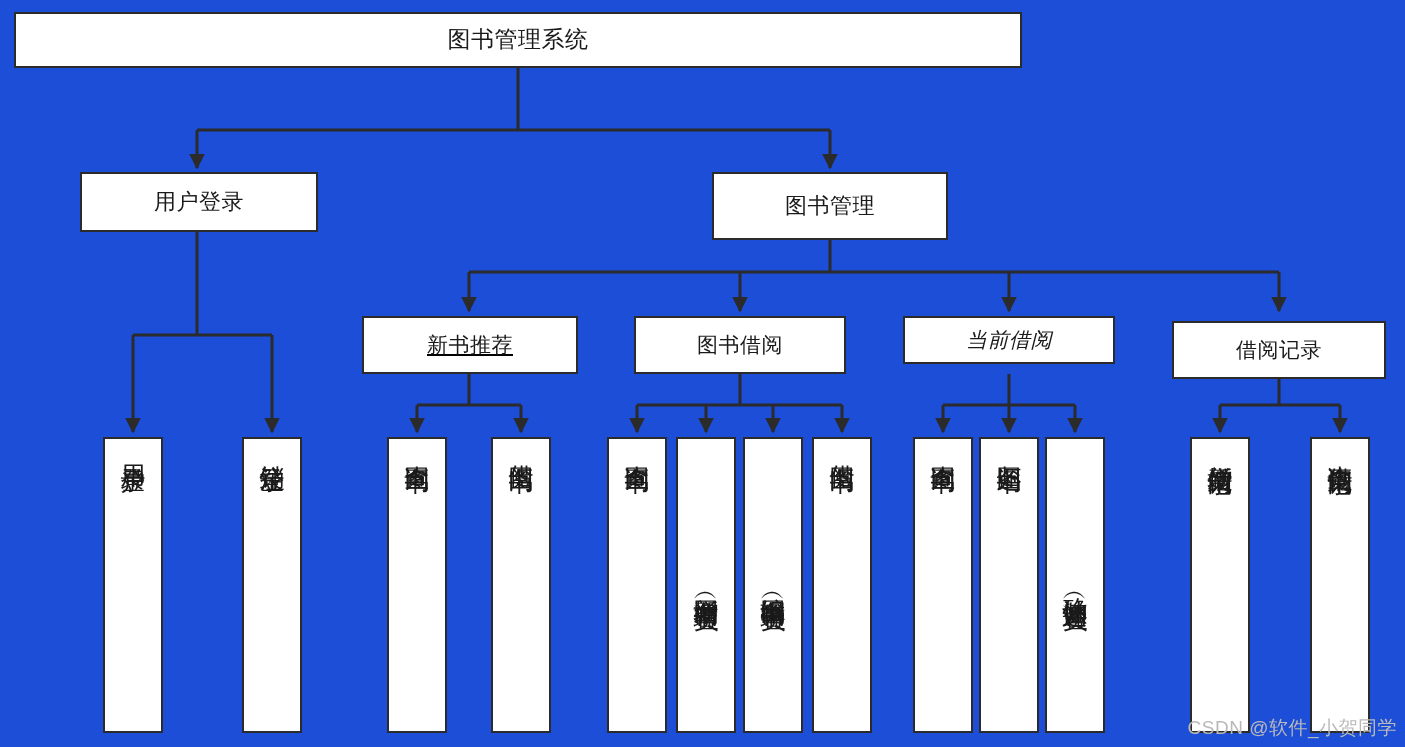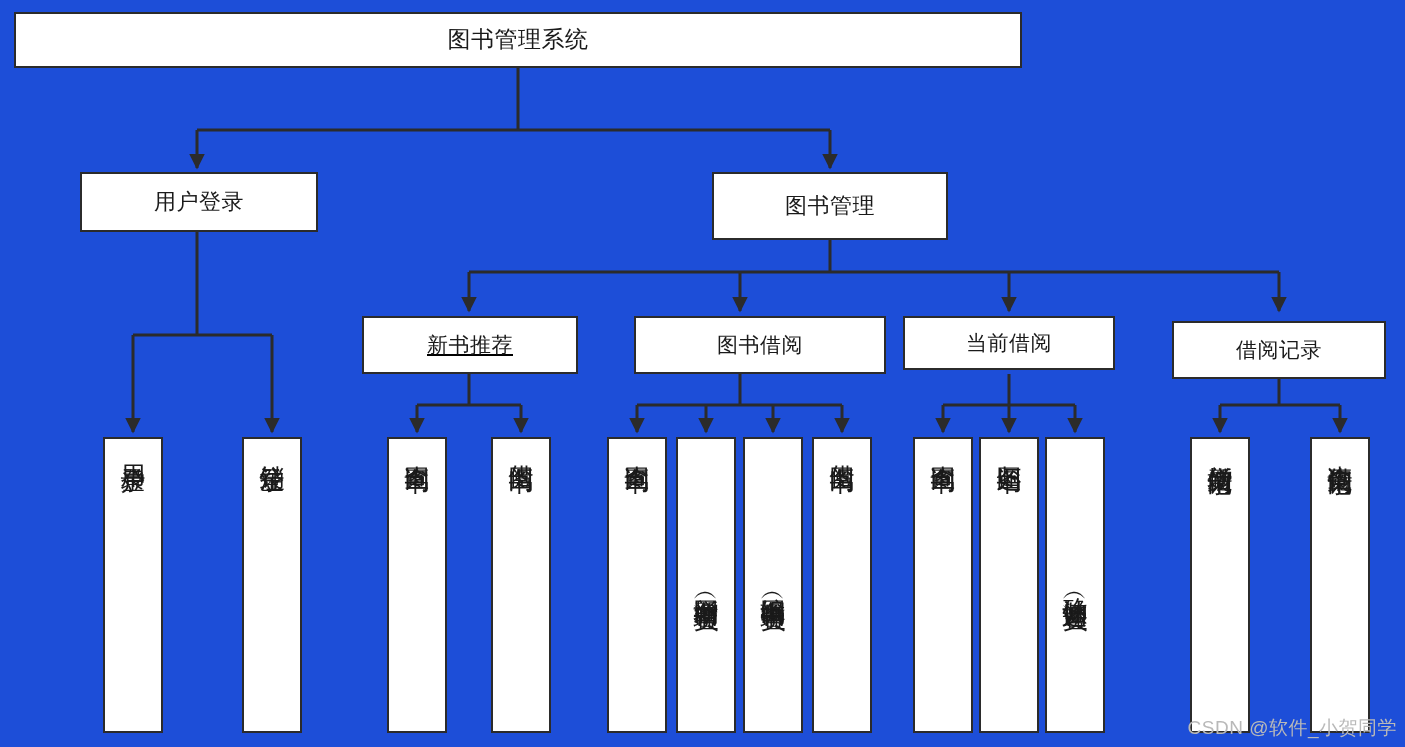--- a/index.html
+++ b/index.html
@@ -134,24 +134,24 @@
   <div class="node level2" style="left:80px; top:172px; width:238px; height:60px;">
     <span class="label">用户登录</span>
   </div>
   <div class="node level2" style="left:712px; top:172px; width:236px; height:68px;">
     <span class="label">图书管理</span>
   </div>
 
   <div class="node level3" style="left:362px; top:316px; width:216px; height:58px;text-decoration:underline;">
     <span class="label">新书推荐</span>
   </div>
-  <div class="node level3" style="left:634px; top:316px; width:252px; height:58px;">
+  <div class="node level3" style="left:634px; top:316px; width:212px; height:58px;">
     <span class="label">图书借阅</span>
   </div>
-  <div class="node level3" style="left:903px; top:316px; width:212px; height:54px;">
+  <div class="node level3" style="left:903px; top:316px; width:212px; height:48px;font-style:italic;">
     <span class="label">当前借阅</span>
   </div>
   <div class="node level3" style="left:1172px; top:321px; width:214px; height:58px;">
     <span class="label">借阅记录</span>
   </div>
 
   <div class="node leaf" style="left:103px; top:437px; width:60px; height:296px;">
     <span class="label">用户登录</span>
   </div>
   <div class="node leaf" style="left:242px; top:437px; width:60px; height:296px;">

